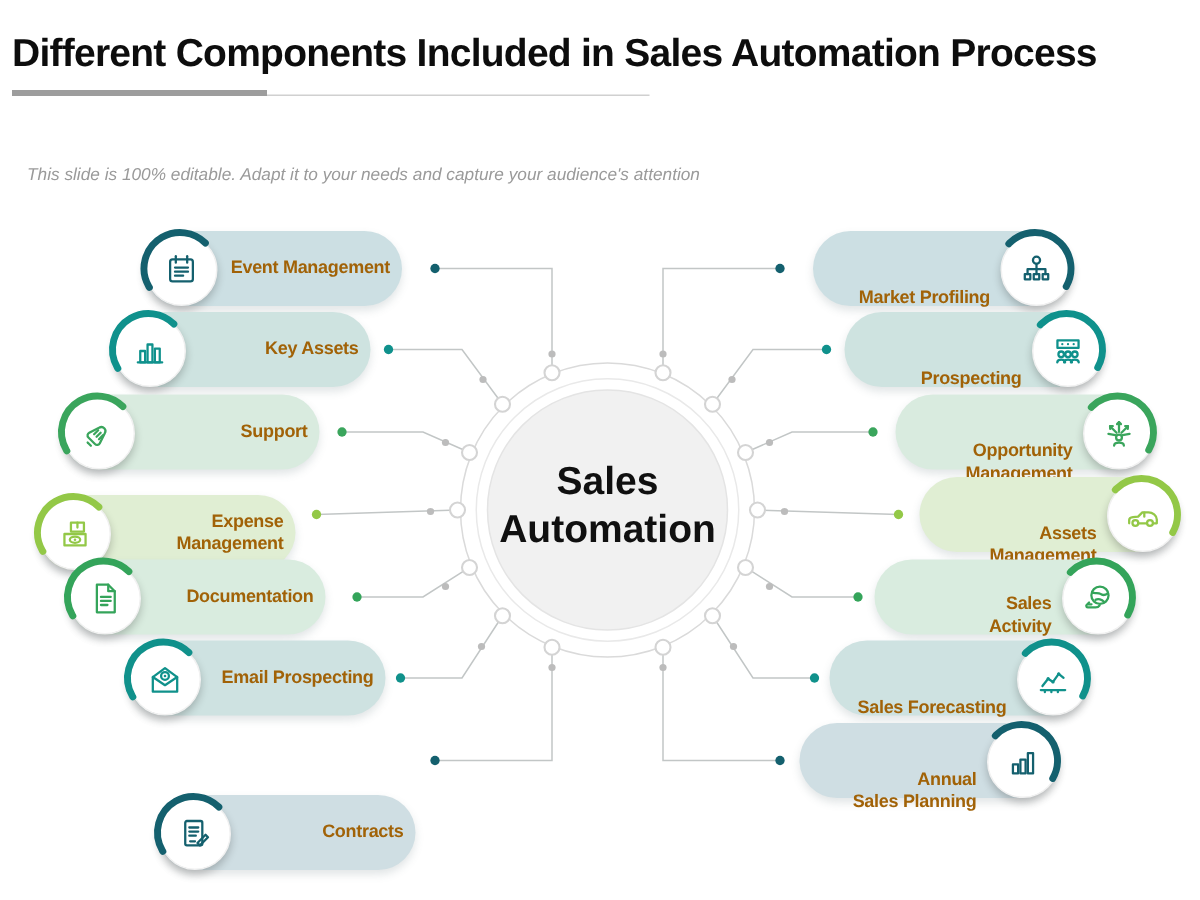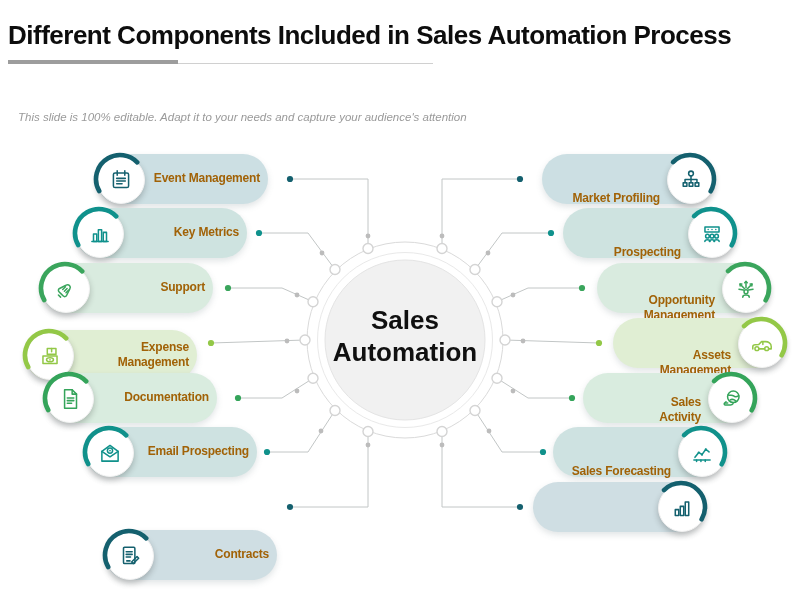--- a/index.html
+++ b/index.html
@@ -126,21 +126,21 @@
               <line x1="4.5" y1="19" x2="19.5" y2="19"></line>
               <rect x="6" y="12" width="3" height="7"></rect>
               <rect x="10.5" y="8" width="3" height="11"></rect>
               <rect x="15" y="10.5" width="3" height="8.5"></rect>
             </svg>
          </div>
          <svg class="arc" width="56" height="56" viewBox="0 0 56 56">
            <circle cx="28" cy="28" r="24" fill="none" stroke="#0f918c" stroke-width="4.6" pathLength="100" stroke-dasharray="46 54" stroke-linecap="round" transform="rotate(150 28 28)"></circle>
          </svg>
        </div>
-       <div class="pill-label">Key Metrics</div>
+       <div class="pill-label">Key Assets</div>
       </div>
       <div class="pill left" style="left: 41px; top: 263px; background: rgb(217, 235, 223);">
         <div class="badge">
          <div class="badge-inner">
            <svg class="icon" width="26" height="26" viewBox="0 0 24 24" style="color:#3aa55c">
               <path d="M7.5 16.5 L5.5 14.5 C4.5 13.5 5 12 6 11.5 L12 8.5 C14.5 7 17 9.5 15.5 12 L12.5 18 C12 19 10.5 19.5 9.5 18.5 Z"></path>
               <path d="M9 12.5 L11.5 10"></path>
               <path d="M10.5 14 L13 11.5"></path>
               <path d="M12 15.5 L14.5 13"></path>
               <path d="M5 17.5 L7 19.5"></path>
@@ -347,20 +347,22 @@
            <svg class="icon" width="26" height="26" viewBox="0 0 24 24" style="color:#14606e">
               <rect x="5.8" y="13.5" width="3.2" height="5.5"></rect>
               <rect x="10.4" y="10.5" width="3.2" height="8.5"></rect>
               <rect x="15" y="6.5" width="3.2" height="12.5"></rect>
             </svg>
          </div>
          <svg class="arc" width="56" height="56" viewBox="0 0 56 56">
            <circle cx="28" cy="28" r="24" fill="none" stroke="#14606e" stroke-width="4.6" pathLength="100" stroke-dasharray="46 54" stroke-linecap="round" transform="rotate(225 28 28)"></circle>
          </svg>
        </div>
+       <div class="pill-label">Annual
+Sales Planning</div>
       </div>
     </div>
 
   <div class="center-label">
     <div>Sales</div>
     <div>Automation</div>
   </div>
 </div>
 
 </body></html>

